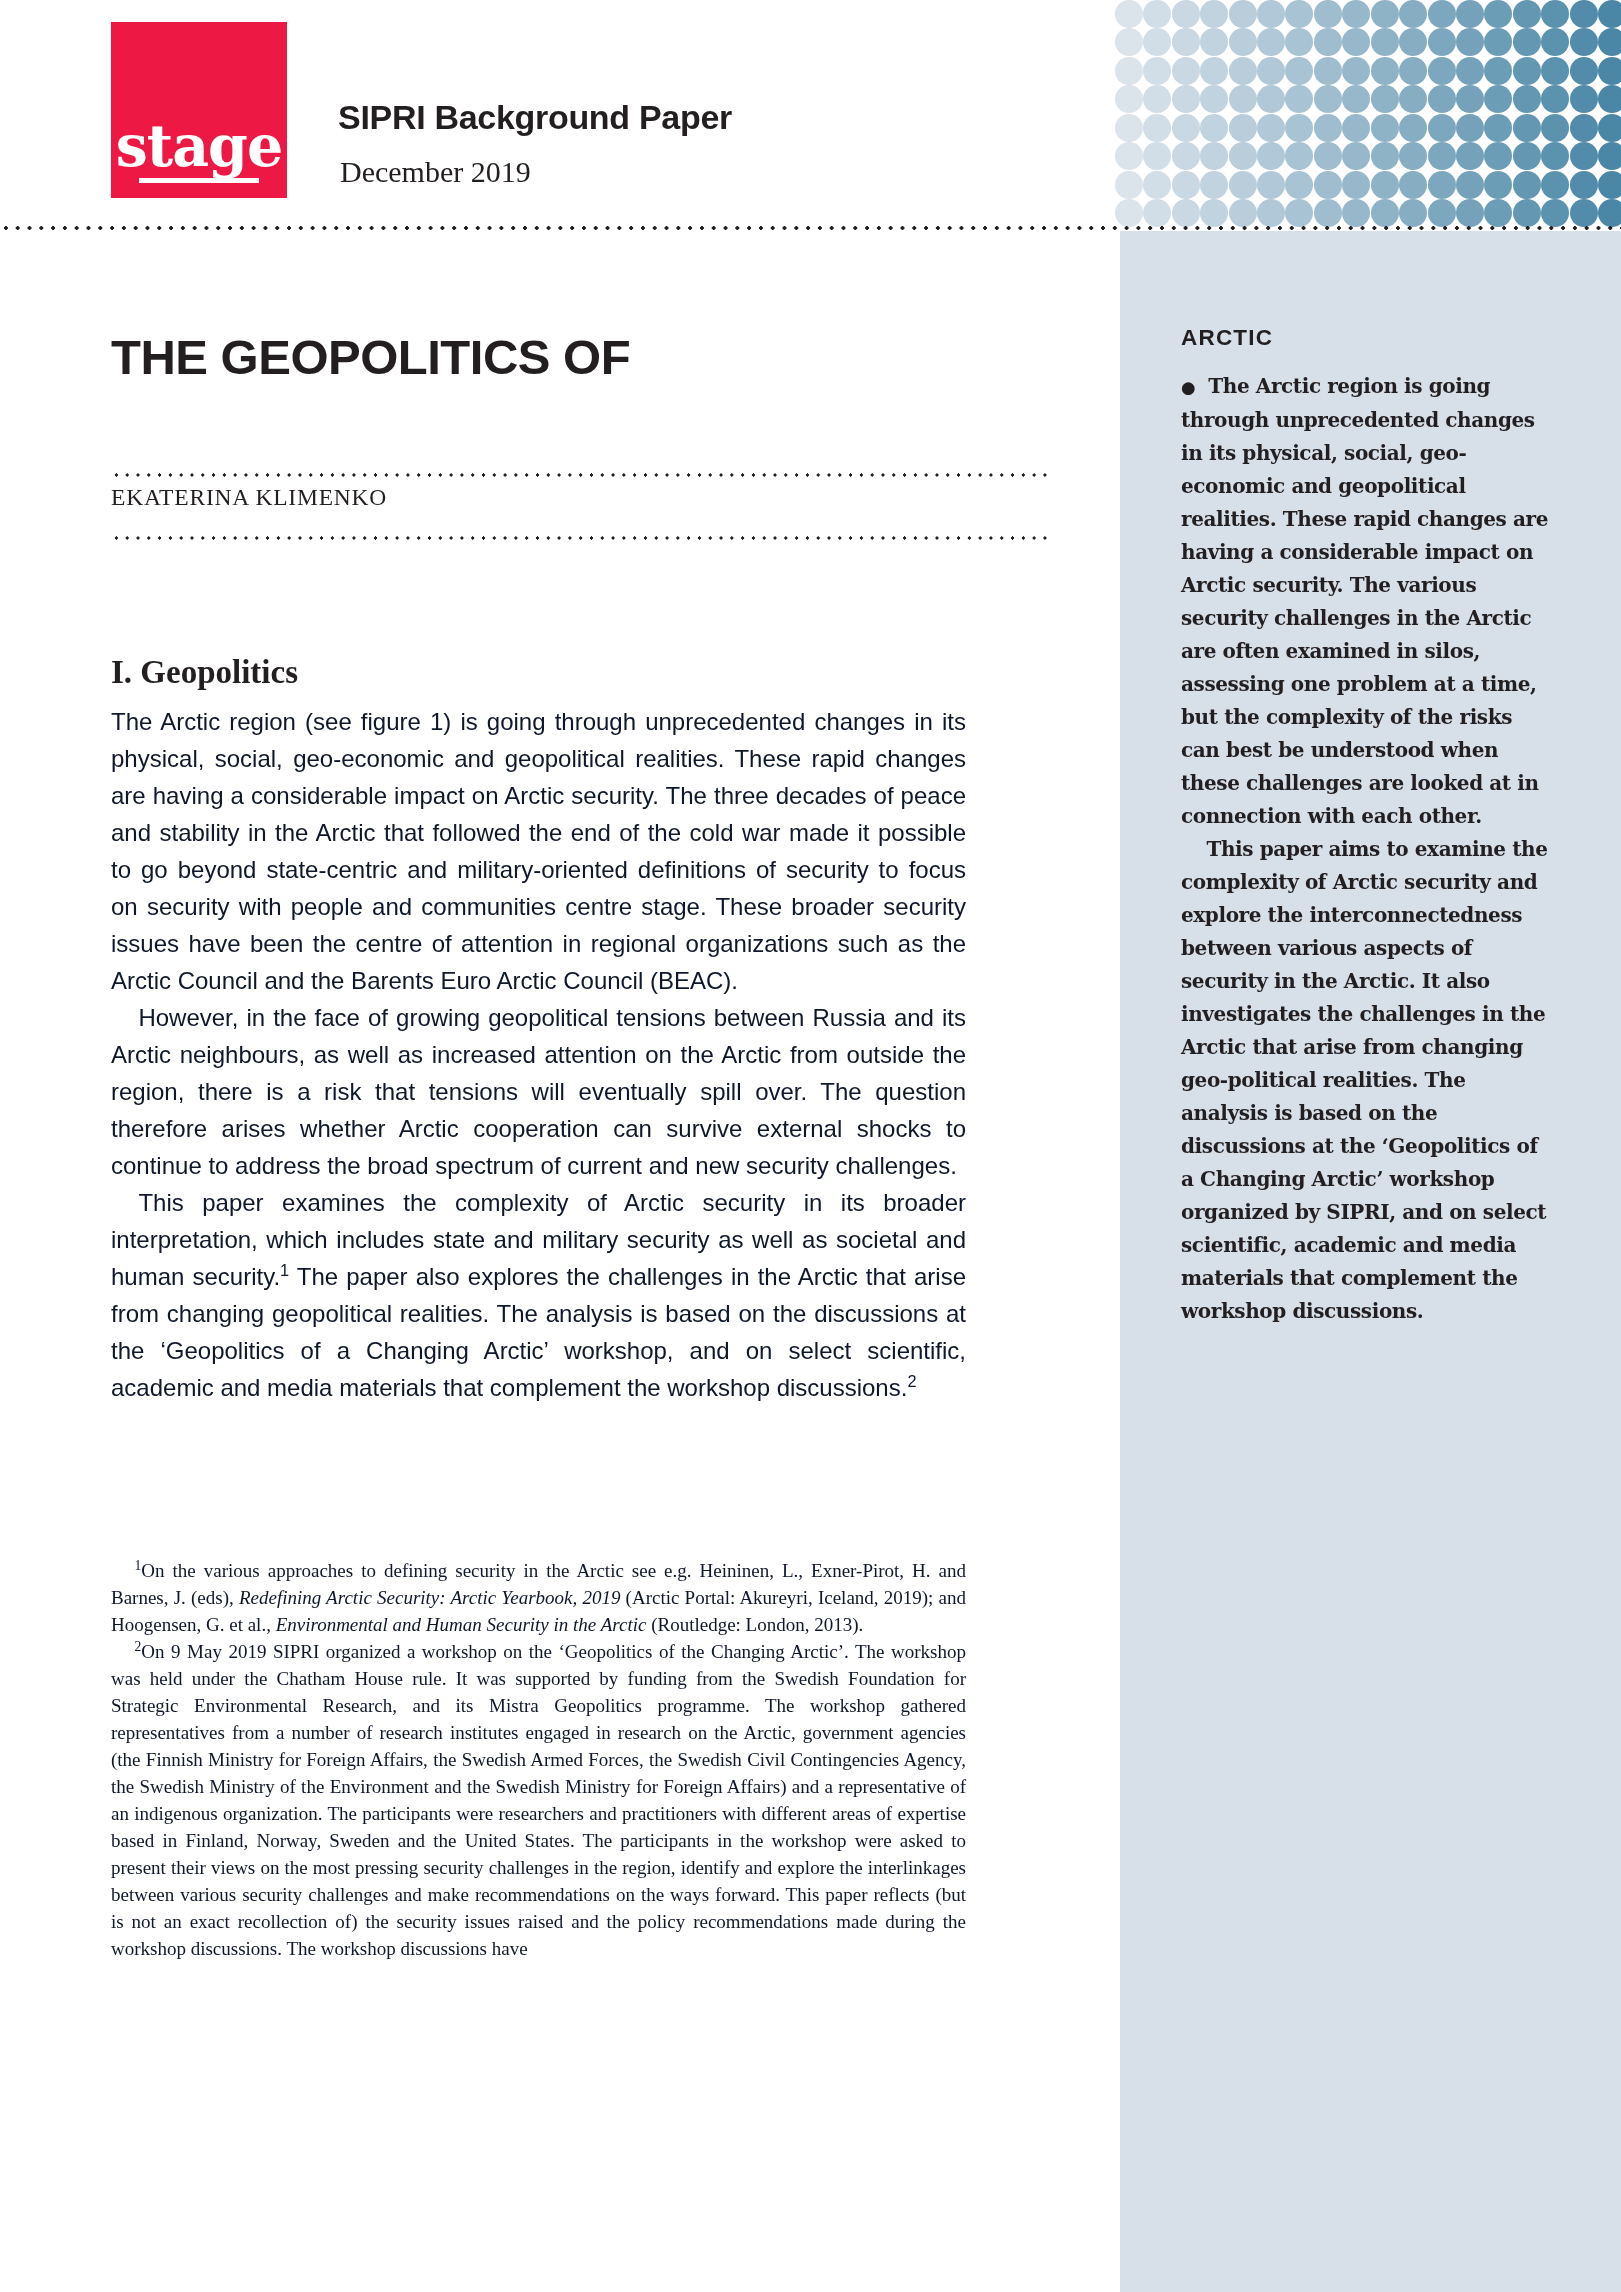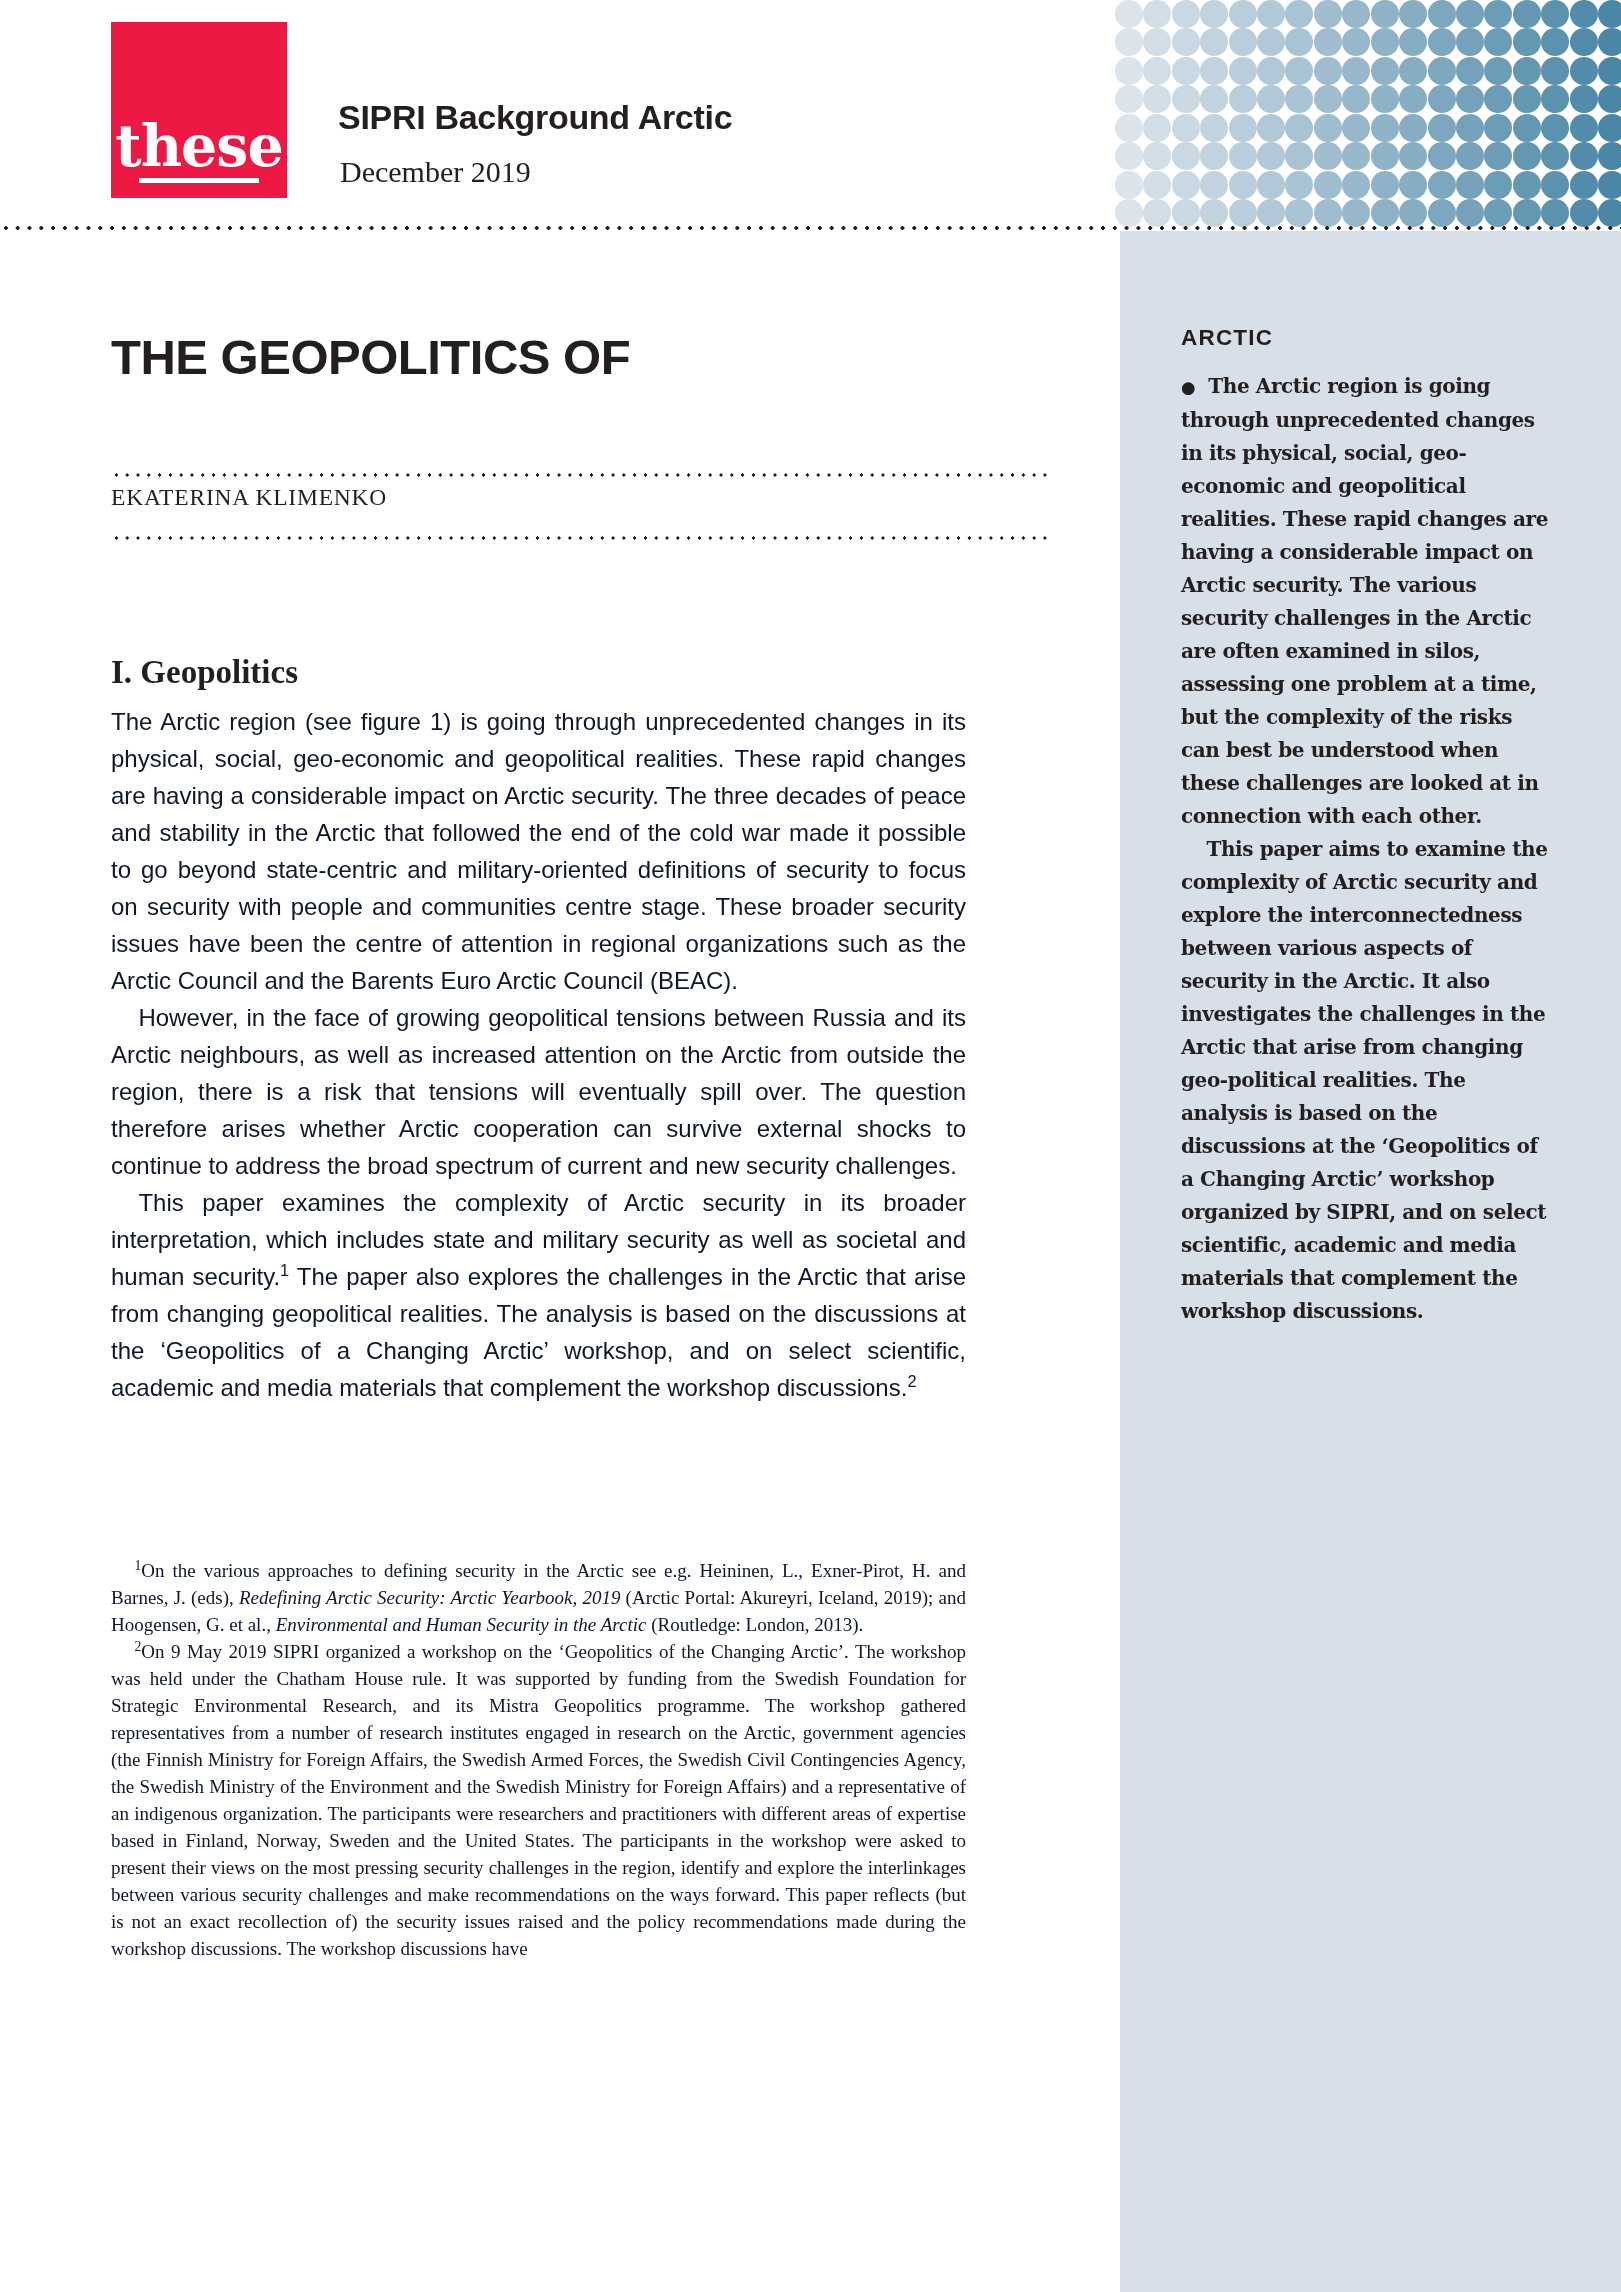--- a/index.html
+++ b/index.html
@@ -219,25 +219,25 @@
   #footnotes p { margin: 0; text-indent: 23.5px; }
   #footnotes i { font-style: italic; }
   .fn-num { font-size: 0.72em; vertical-align: super; line-height: 0; }
 </style>
 </head>
 <body>
 
 <div id="header">
 
   <div id="logo-block">
-    <div id="logo-wordmark">these</div>
+    <div id="logo-wordmark">stage</div>
     <div id="logo-rule"></div>
   </div>
 
-  <div id="header-title">SIPRI Background Arctic</div>
+  <div id="header-title">SIPRI Background Paper</div>
   <div id="header-date">December 2019</div>
 
   <div id="dot-grid">
       <div class="dot" style="width: 28px; height: 28px; left: 7.8px; top: 0px; background: rgb(219, 227, 235);"></div>
       <div class="dot" style="width: 28px; height: 28px; left: 36px; top: 0px; background: rgb(210, 222, 231);"></div>
       <div class="dot" style="width: 28px; height: 28px; left: 65px; top: 0px; background: rgb(202, 216, 227);"></div>
       <div class="dot" style="width: 28px; height: 28px; left: 93px; top: 0px; background: rgb(193, 211, 223);"></div>
       <div class="dot" style="width: 28px; height: 28px; left: 122px; top: 0px; background: rgb(185, 205, 219);"></div>
       <div class="dot" style="width: 28px; height: 28px; left: 150px; top: 0px; background: rgb(176, 200, 215);"></div>
       <div class="dot" style="width: 28px; height: 28px; left: 178px; top: 0px; background: rgb(168, 195, 211);"></div>

